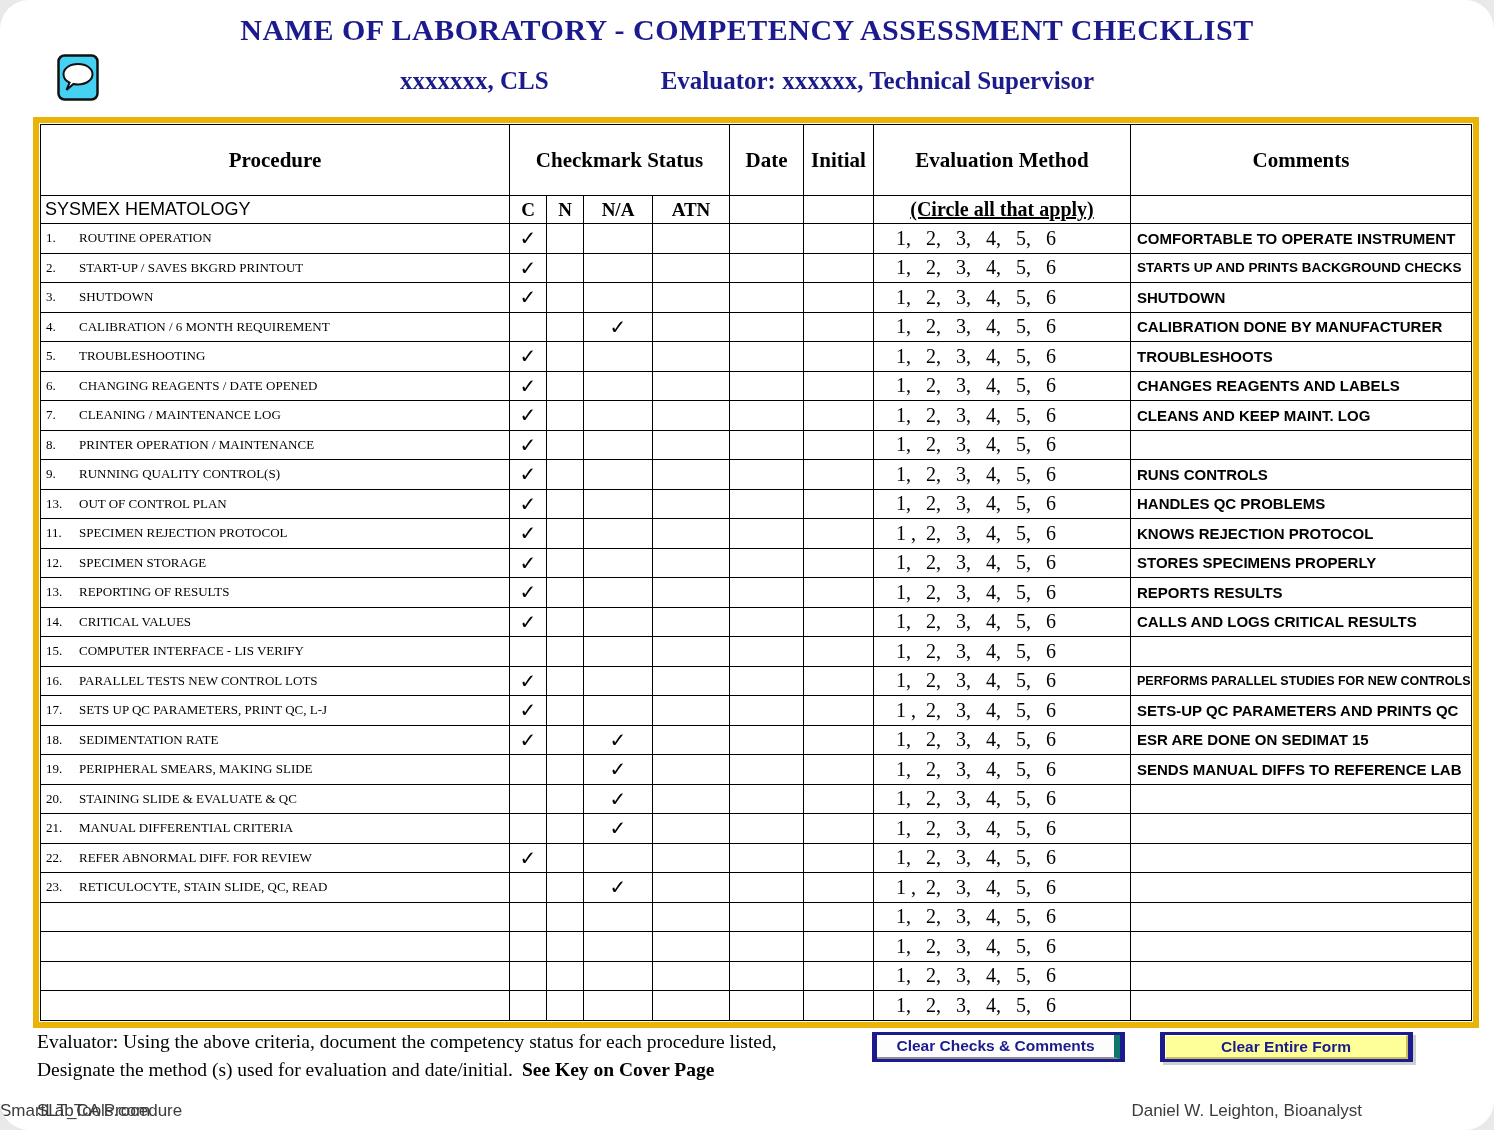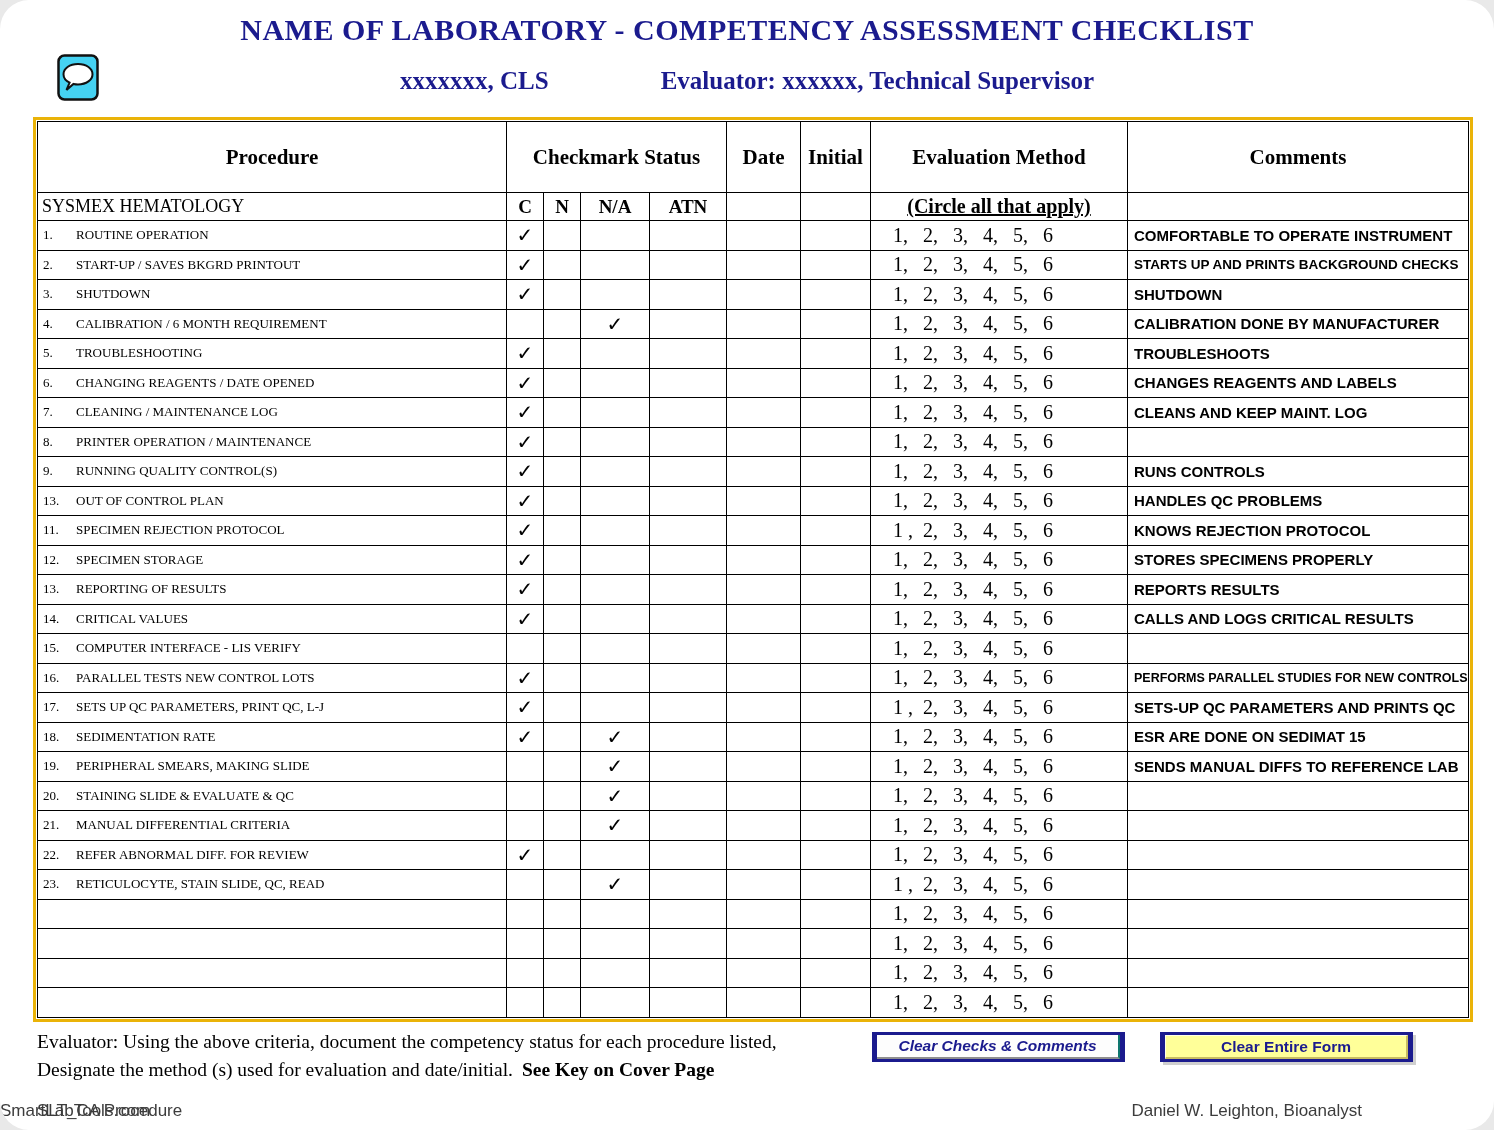--- a/index.html
+++ b/index.html
@@ -15,39 +15,39 @@
   }
   #comment-icon { position:absolute; left:57px; top:54px; width:42px; height:47px; cursor:pointer; }
   #subtitle {
     position:absolute; top:67px; left:0; width:100%;
     display:flex; justify-content:center; gap:112px;
     font-size:25px; font-weight:700; color:var(--navy);
   }
   
   #table-outer {
     position:absolute; left:33px; top:117px;
-    border:3px solid #eab308; padding:1px; background:#fff;
+    border:6px solid #eab308; padding:1px; background:#fff;
   }
   table { border-collapse:collapse; table-layout:fixed; width:1431px; }
   td, th { border:1px solid #000; overflow:hidden; vertical-align:middle; }
   tr.hdr    { height:71px; }
   tr.subhdr { height:28px; }
   tbody tr  { height:29.5px; }
   th { font-size:21px; font-weight:700; color:#000; text-align:center; }
   td.proc { padding-left:5px; font-size:13px; white-space:nowrap; }
   td.proc .num   { display:inline-block; width:33px; }
   td.chk  { text-align:center; font-family:"DejaVu Sans",sans-serif; font-weight:700; font-size:20px; cursor:pointer; }
   td.eval { font-size:20px; padding-left:22px; white-space:pre; cursor:pointer; }
   td.comment {
     font-family:"Liberation Sans","DejaVu Sans",sans-serif; font-weight:700;
     font-size:15px; padding-left:6px; white-space:nowrap; cursor:text;
   }
   td.datec, td.initialc { cursor:text; }
   .section-label {
-    font-family:Liberation Serif, serif; font-weight:400;
+    font-family:Liberation Sans, sans-serif; font-weight:400;
     font-size:18px; padding-left:4px; white-space:nowrap;
   }
   .subhdr th { font-size:19px; }
   .circle-note { font-size:20px; font-weight:700; text-align:center;text-decoration:underline; }
   
   #instructions {
     position:absolute; left:37px; top:1028px; width:850px;
     font-size:19.5px; line-height:27.5px; color:#000;
   }
   #instructions .bold-seg { font-weight:700; margin-left:9px; }
@@ -56,21 +56,21 @@
     background:var(--navy); padding:3px 5px; cursor:pointer;
   }
   #clear-checks-button { left:872px; }
   #clear-form-button   { left:1160px; box-shadow:3px 3px 0 #cfcfcf; }
   .pdf-button .inner {
     width:100%; height:100%; display:flex; align-items:center; justify-content:center;
     font-family:"Liberation Sans","DejaVu Sans",sans-serif; font-weight:700;
     font-size:15.5px; color:var(--navy);
   }
   #clear-checks-button .inner {
-    background:#fdfdfd; border-right:2px solid #0f766e; border-bottom:2px solid #8f8f8f;font-style:italic;
+    background:#fdfdfd; border-right:6px solid #0f766e; border-bottom:2px solid #8f8f8f;
   }
   #clear-form-button .inner {
     background:var(--button_yellow);
     border-top:1px solid #ffffe6; border-left:1px solid #ffffe6;
     border-right:2px solid #c8bd62; border-bottom:2px solid #c8bd62;
   }
   .docline {
     position:absolute; top:1101px;
     font-family:"Liberation Sans","DejaVu Sans",sans-serif;
     font-size:17px; color:#3c3c3c;

